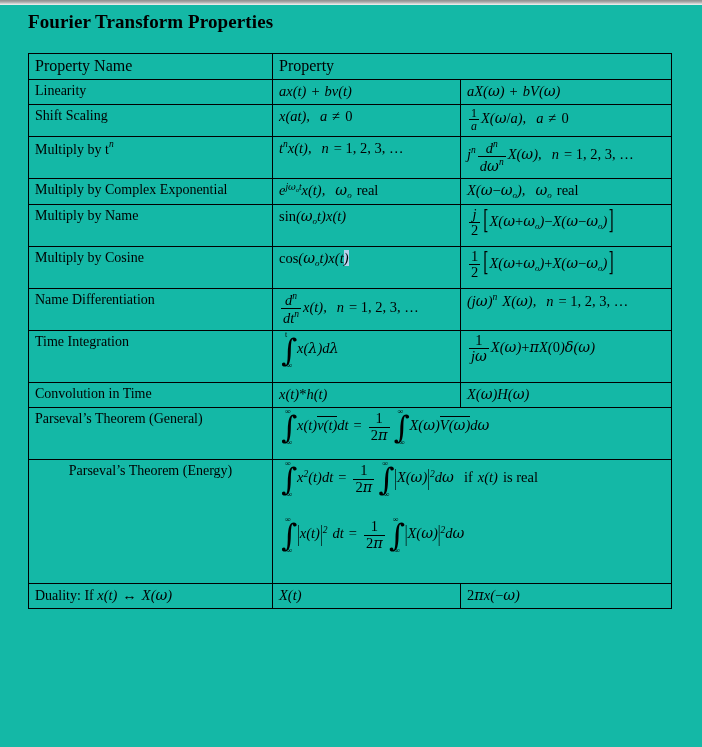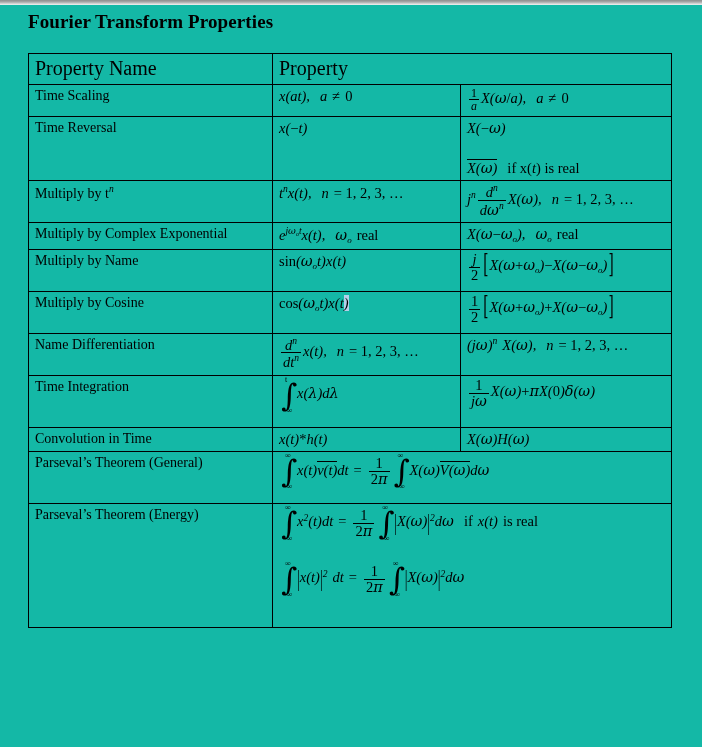--- a/index.html
+++ b/index.html
@@ -54,21 +54,21 @@
   table.ft td, table.ft th {
     border: 1px solid #000000;
     padding: 2px 6px 3px 6px;
     vertical-align: top;
     text-align: left;
     font-weight: normal;
     line-height: 1.25;
   }
   th.hdr {
     font-weight: bold;
-    font-size: 20px;
+    font-size: 16px;
   }
   th.hdr-center { text-align: center; margin-top: 16px; }
 
   .name { font-size: 14px; white-space: nowrap; }
 
   
   .m {
     font-family: "Liberation Serif", "DejaVu Serif", serif;
     font-style: italic;
     font-size: 14.5px;
@@ -161,42 +161,41 @@
         <col class="c2">
         <col class="c3">
       </colgroup>
     <tbody>
 
       <tr>
         <th class="hdr">Property Name</th>
         <th class="hdr hdr-center" colspan="2">Property</th>
       </tr>
 
-
-
-      <tr>
-        <td class="name">Time Scaling</td>
+      <tr>
+        <td class="name">Linearity</td>
+        <td>
+          <span class="m">ax(t)<span class="sp-s"></span><span class="up">+</span><span class="sp-s"></span>bv(t)</span>
+        </td>
+        <td>
+          <span class="m">aX(<span class="gk">ω</span>)<span class="sp-s"></span><span class="up">+</span><span class="sp-s"></span>bV(<span class="gk">ω</span>)</span>
+        </td>
+      </tr>
+
+
+      <tr>
+        <td class="name">Shift Scaling</td>
         <td>
           <span class="m">x(at),<span class="sp"></span>a<span class="sp-s"></span><span class="up">≠</span><span class="sp-s"></span><span class="up">0</span></span>
         </td>
         <td>
           <span class="m"><span class="frac frac-sm"><span class="num up">1</span><span class="den">a</span></span>X(<span class="gk">ω</span><span class="up">/</span>a),<span class="sp"></span>a<span class="sp-s"></span><span class="up">≠</span><span class="sp-s"></span><span class="up">0</span></span>
         </td>
       </tr>
 
-      <tr>
-        <td class="name tall-a">Time Reversal</td>
-        <td>
-          <span class="m">x(<span class="up">−</span>t)</span>
-        </td>
-        <td>
-          <span class="eqline m">X(<span class="up">−</span><span class="gk">ω</span>)</span>
-          <span class="eqline m"><span class="ovl">X(<span class="gk">ω</span>)</span><span class="sp"></span><span class="up">if x(</span>t<span class="up">) is real</span></span>
-        </td>
-      </tr>
 
       <tr>
         <td class="name tall-b">
           <span>Multiply by t</span><span class="m"><sup class="s">n</sup></span>
         </td>
         <td>
           <span class="m">t<sup class="s">n</sup>x(t),<span class="sp"></span>n<span class="sp-s"></span><span class="up">= 1, 2, 3, …</span></span>
         </td>
         <td>
           <span class="m">j<sup class="s">n</sup><span class="frac"><span class="num">d<sup class="s">n</sup></span><span class="den">d<span class="gk">ω</span><sup class="s">n</sup></span></span>X(<span class="gk">ω</span>),<span class="sp"></span>n<span class="sp-s"></span><span class="up">= 1, 2, 3, …</span></span>
@@ -265,24 +264,35 @@
 
 
       <tr>
         <td class="name tall-a">Parseval’s Theorem (General)</td>
         <td class="centered pad-cell" colspan="2">
           <span class="m"><span class="intg"><span class="lim-top">∞</span><span class="sym">∫</span><span class="lim-bot">−∞</span></span>x(t)<span class="ovl">v(t)</span>dt<span class="sp-s"></span><span class="up">=</span><span class="sp-s"></span><span class="frac"><span class="num up">1</span><span class="den"><span class="up">2</span><span class="gk">π</span></span></span><span class="intg"><span class="lim-top">∞</span><span class="sym">∫</span><span class="lim-bot">−∞</span></span>X(<span class="gk">ω</span>)<span class="ovl">V(<span class="gk">ω</span>)</span>d<span class="gk">ω</span></span>
         </td>
       </tr>
 
       <tr>
-        <td class="name" style="height:118px;">Parseval’s Theorem (Energy)</td>
+        <td class="name" style="height:118px;text-align:center;">Parseval’s Theorem (Energy)</td>
         <td class="centered pad-cell" colspan="2">
           <span class="eqline m"><span class="intg"><span class="lim-top">∞</span><span class="sym">∫</span><span class="lim-bot">−∞</span></span>x<sup class="s up">2</sup>(t)dt<span class="sp-s"></span><span class="up">=</span><span class="sp-s"></span><span class="frac"><span class="num up">1</span><span class="den"><span class="up">2</span><span class="gk">π</span></span></span><span class="intg"><span class="lim-top">∞</span><span class="sym">∫</span><span class="lim-bot">−∞</span></span><span class="absbar">|</span>X(<span class="gk">ω</span>)<span class="absbar">|</span><sup class="s up">2</sup>d<span class="gk">ω</span><span class="sp"></span><span class="up">if</span><span class="sp-s"></span>x(t)<span class="sp-s"></span><span class="up">is real</span></span>
           <span class="eqline m"><span class="intg"><span class="lim-top">∞</span><span class="sym">∫</span><span class="lim-bot">−∞</span></span><span class="absbar">|</span>x(t)<span class="absbar">|</span><sup class="s up">2</sup><span class="sp-s"></span>dt<span class="sp-s"></span><span class="up">=</span><span class="sp-s"></span><span class="frac"><span class="num up">1</span><span class="den"><span class="up">2</span><span class="gk">π</span></span></span><span class="intg"><span class="lim-top">∞</span><span class="sym">∫</span><span class="lim-bot">−∞</span></span><span class="absbar">|</span>X(<span class="gk">ω</span>)<span class="absbar">|</span><sup class="s up">2</sup>d<span class="gk">ω</span></span>
         </td>
       </tr>
 
+      <tr>
+        <td class="name">
+          <span>Duality: If </span><span class="m">x(t)<span class="sp-s"></span><span class="up">↔</span><span class="sp-s"></span>X(<span class="gk">ω</span>)</span>
+        </td>
+        <td>
+          <span class="m">X(t)</span>
+        </td>
+        <td>
+          <span class="m"><span class="up">2</span><span class="gk">π</span>x(<span class="up">−</span><span class="gk">ω</span>)</span>
+        </td>
+      </tr>
 
     </tbody>
   </table>
 
 </div>
 
 </body></html>

